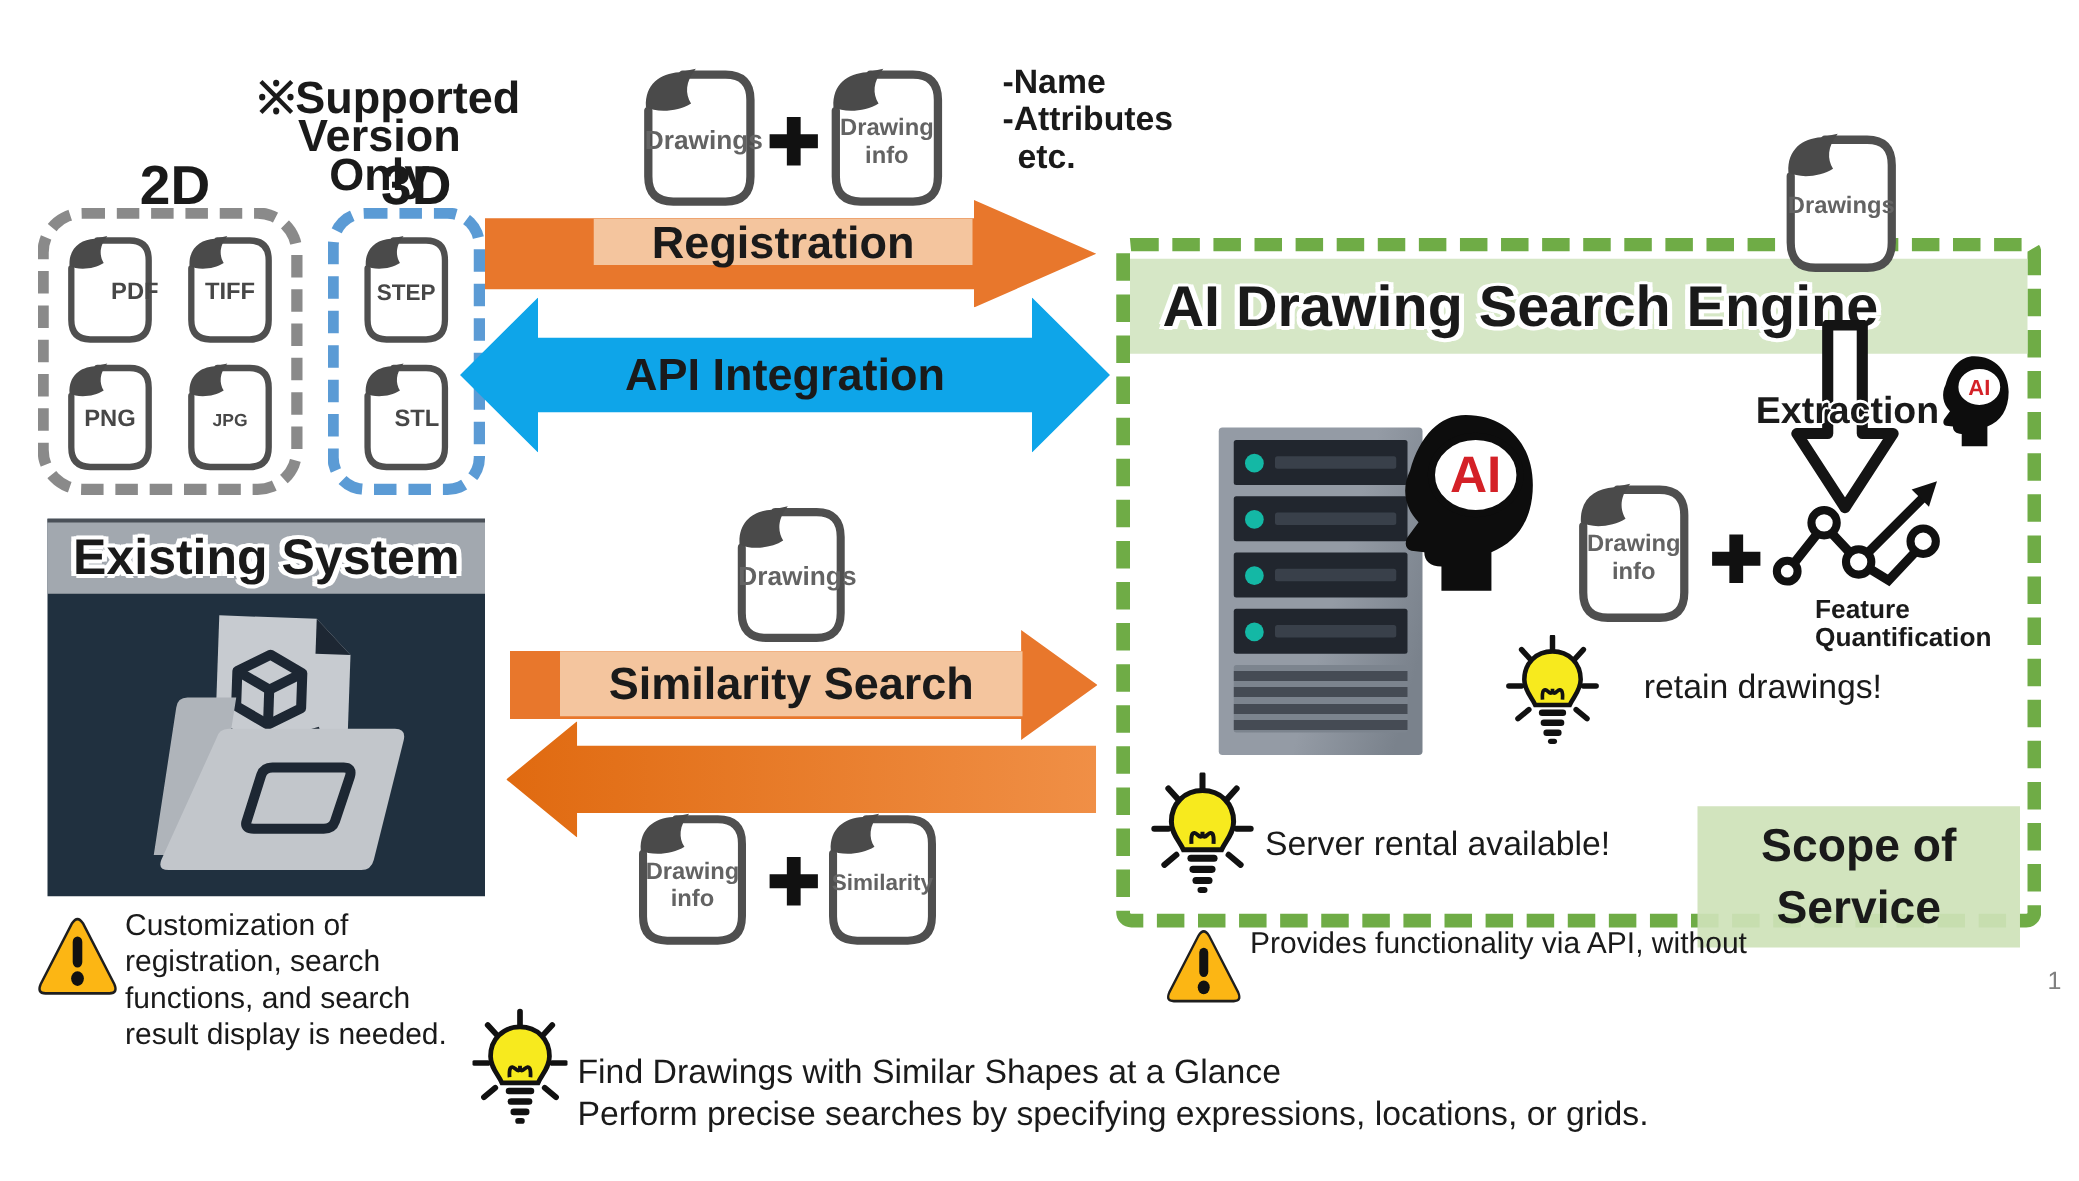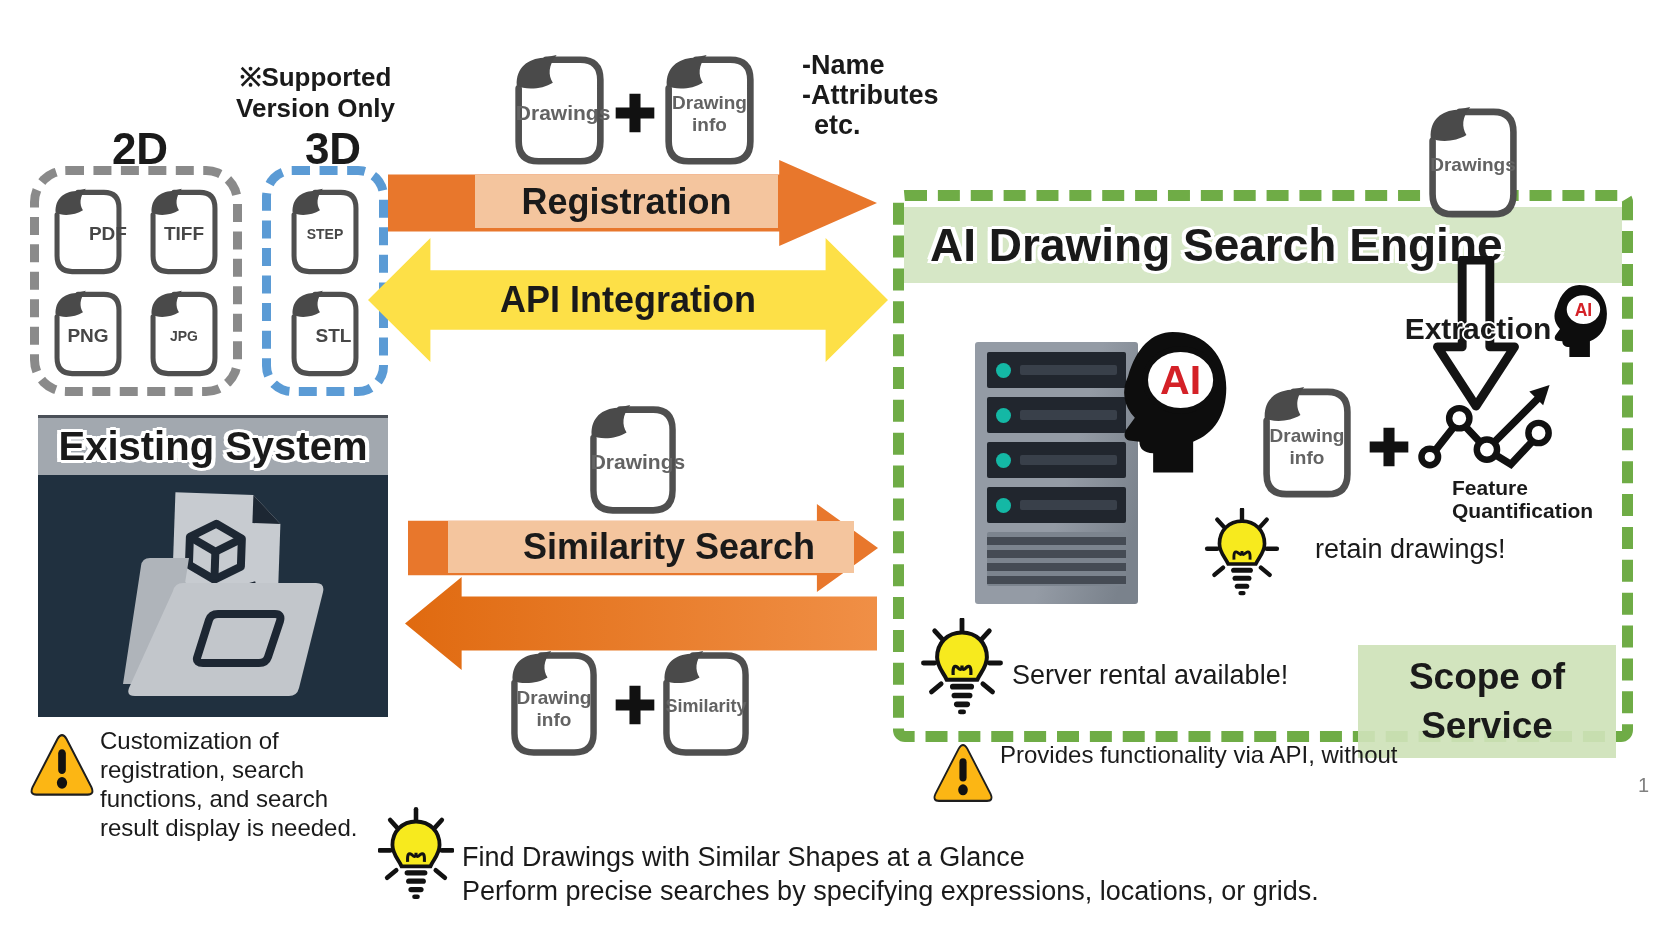--- a/index.html
+++ b/index.html
@@ -26,30 +26,30 @@
   .doc svg.docsvg{position:absolute;inset:0;width:100%;height:100%;}
   .doc .lbl{position:absolute;left:4%;right:4%;text-align:center;font-weight:bold;color:#636363;line-height:1.15;}
   .doc .lbl1{top:52%;transform:translateY(-50%);}
   .doc .lbl2{top:34%;}
   .doc .fileLbl{color:#474747;}
 
   
   .arrowReg{left:388px;top:160px;width:489px;height:86px;}
   .arrowReg .shape{position:absolute;inset:0;background:#E8772C;
      clip-path:polygon(0 17%,80% 17%,80% 0,100% 50%,80% 100%,80% 83%,0 83%);}
-  .arrowReg .band{position:absolute;left:87px;top:15px;width:303px;height:53px;background:#F4C59E;
+  .arrowReg .band{position:absolute;left:87px;top:15px;width:303px;height:37px;background:#F4C59E;
      display:flex;align-items:center;justify-content:center;font-size:36px;font-weight:bold;}
-  .arrowApi{left:368px;top:238px;width:520px;height:124px;background:#fde047;
+  .arrowApi{left:368px;top:238px;width:520px;height:124px;background:#0ea5e9;
      clip-path:polygon(0 50%,12% 0,12% 26%,88% 26%,88% 0,100% 50%,88% 100%,88% 74%,12% 74%,12% 100%);
      display:flex;align-items:center;justify-content:center;font-size:36px;font-weight:bold;}
   .arrowSim{left:408px;top:504px;width:470px;height:88px;}
   .arrowSim .shape{position:absolute;inset:0;background:#E8772C;
      clip-path:polygon(0 19%,87% 19%,87% 0,100% 50%,87% 100%,87% 81%,0 81%);}
   .arrowSim .band{position:absolute;left:40px;top:17px;width:370px;height:52px;background:#F4C59E;
-     display:flex;align-items:center;justify-content:center;font-size:36px;font-weight:bold;padding-left:36px;}
+     display:flex;align-items:center;justify-content:center;font-size:36px;font-weight:bold;}
   .arrowRet{left:405px;top:577px;width:472px;height:93px;
      background:linear-gradient(90deg,#E06A10,#F08F46);
      clip-path:polygon(100% 21%,12% 21%,12% 0,0 50%,12% 100%,12% 79%,100% 79%);}
 
   
   .exBox{left:38px;top:415px;width:350px;height:302px;background:#20303F;}
   .exHead{position:absolute;left:0;top:0;right:0;height:60px;background:#A2A8AF;border-top:3px solid #4A5058;
      box-sizing:border-box;display:flex;align-items:center;justify-content:center;font-size:40px;font-weight:bold;}
 
   
@@ -110,21 +110,21 @@
     </g>
     <g id="headshape">
       <path d="M60 5 C89 5 107 26 107 54 C107 78 96 94 78 101 L78 128 L43 128 L43 111 C35 111 31 107 31 101 L22 100 C18 99 17 95 19 91 L27 80 C17 70 15 56 21 44 C28 19 42 5 60 5 Z" fill="#0d0d0d"></path>
       <ellipse cx="67" cy="47" rx="31" ry="27" fill="#fff" stroke="#0d0d0d" stroke-width="5"></ellipse>
     </g>
   </defs>
 </svg>
 
 <div id="slide">
 
-  <div class="abs b ctr" style="left:218px;top:62px;width:195px;font-size:26px;line-height:31px;">
+  <div class="abs b ctr" style="left:206px;top:62px;width:195px;font-size:36px;line-height:31px;">
     <div>※Supported</div>
     <div>Version Only</div>
   </div>
 
   <div class="abs grouplabel" style="left:85px;top:124px;">2D</div>
   <div class="abs grouplabel" style="left:278px;top:124px;">3D</div>
 
   <div class="abs box2d"></div>
   <div class="doc abs" style="left:52px;top:188px;width:72px;height:88px;">
     <svg class="docsvg" viewBox="0 0 100 118" preserveAspectRatio="none">
@@ -149,21 +149,21 @@
         <use href="#docshape"></use>
       </svg>
     <div class="lbl lbl1 fileLbl" style="font-size:14px;">JPG</div>
   </div>
 
   <div class="abs box3d"></div>
   <div class="doc abs" style="left:289px;top:188px;width:72px;height:88px;">
     <svg class="docsvg" viewBox="0 0 100 118" preserveAspectRatio="none">
         <use href="#docshape"></use>
       </svg>
-    <div class="lbl lbl1 fileLbl" style="font-size:14px;">STEP</div>
+    <div class="lbl lbl1 fileLbl" style="font-size:18px;">STEP</div>
   </div>
   <div class="doc abs" style="left:289px;top:290px;width:72px;height:88px;">
     <svg class="docsvg" viewBox="0 0 100 118" preserveAspectRatio="none">
         <use href="#docshape"></use>
       </svg>
     <div class="lbl lbl1 fileLbl" style="font-size:19px;margin-left:17px;">STL</div>
   </div>
 
   <div class="abs exBox">
     <div class="exHead">

